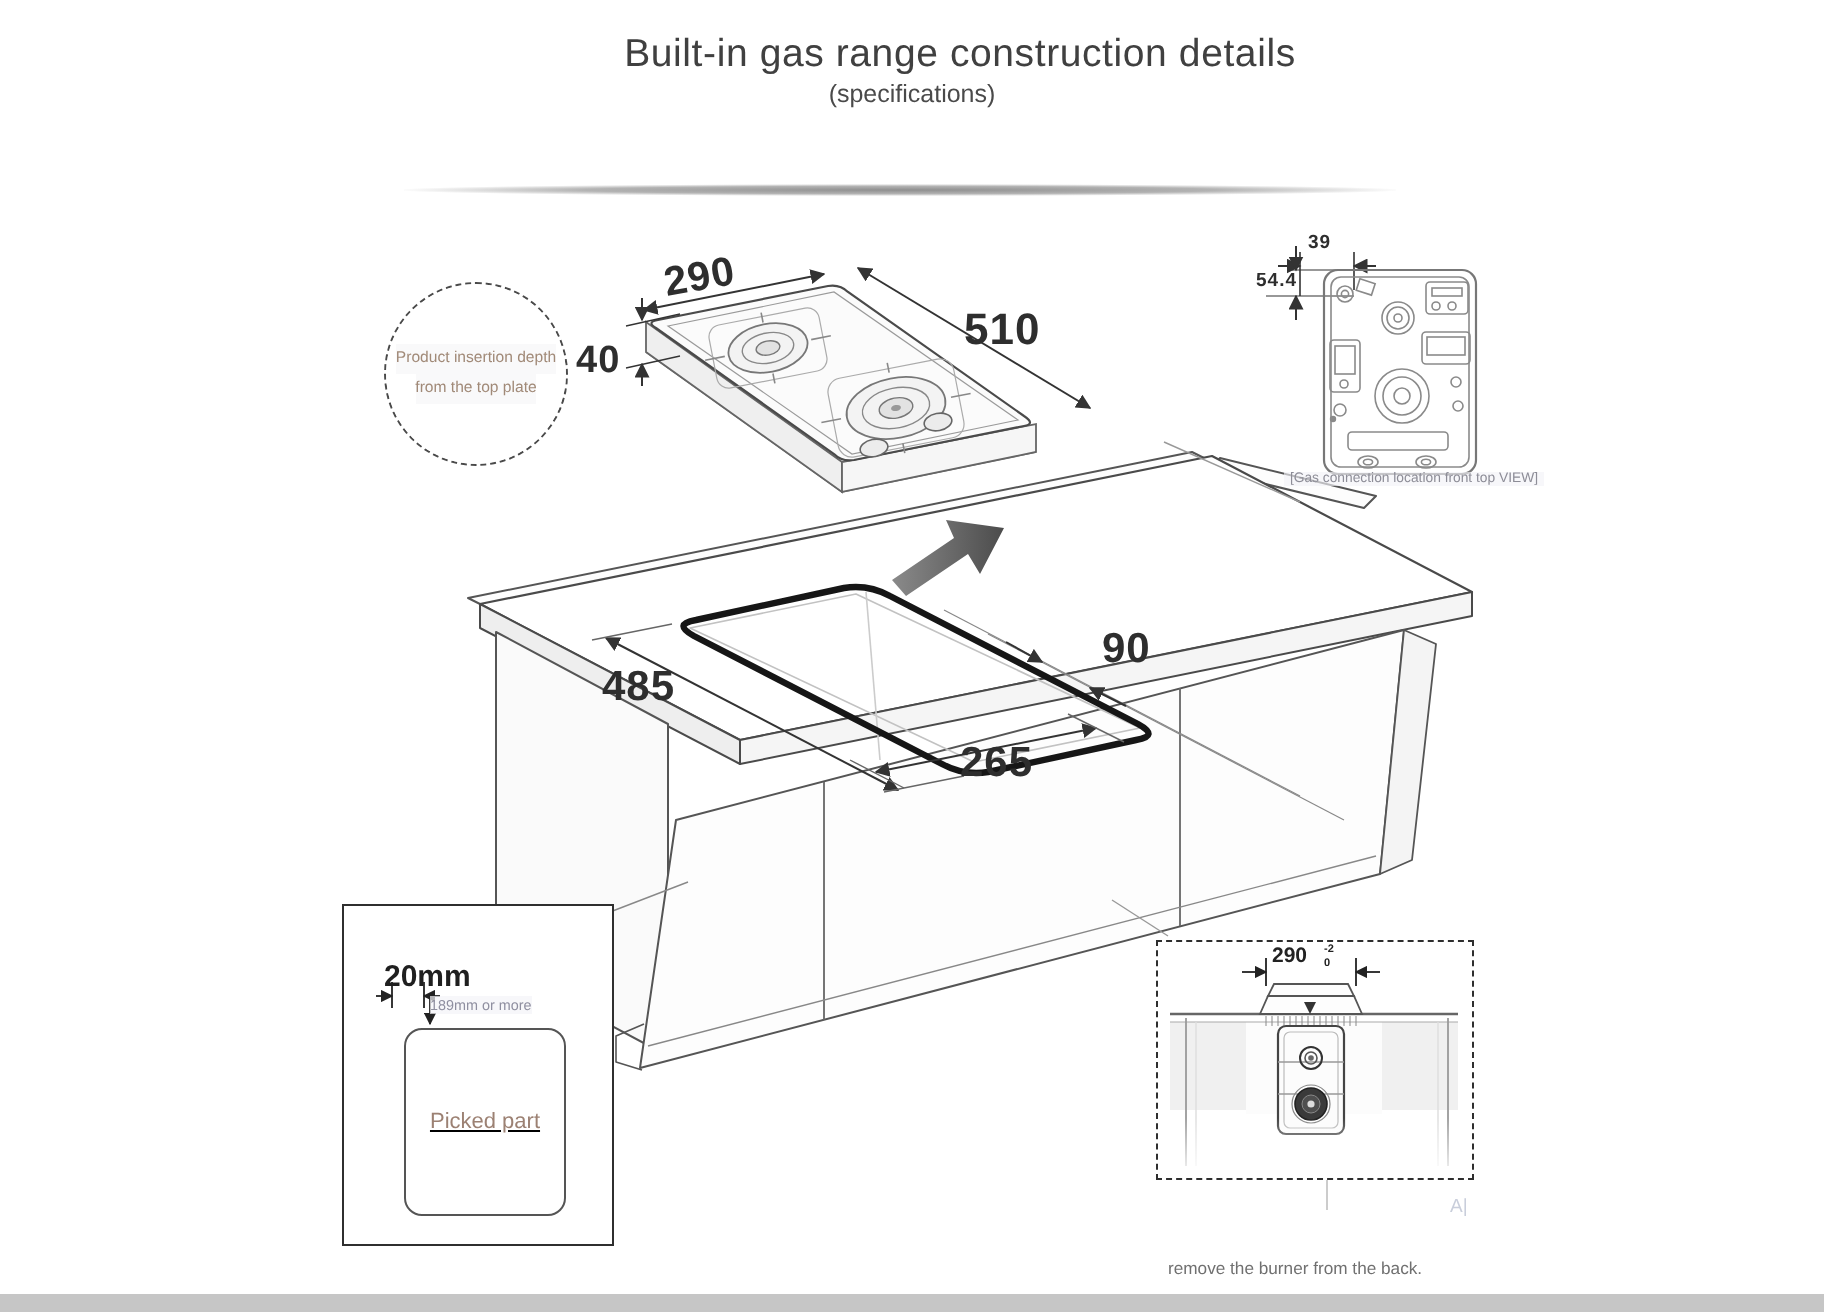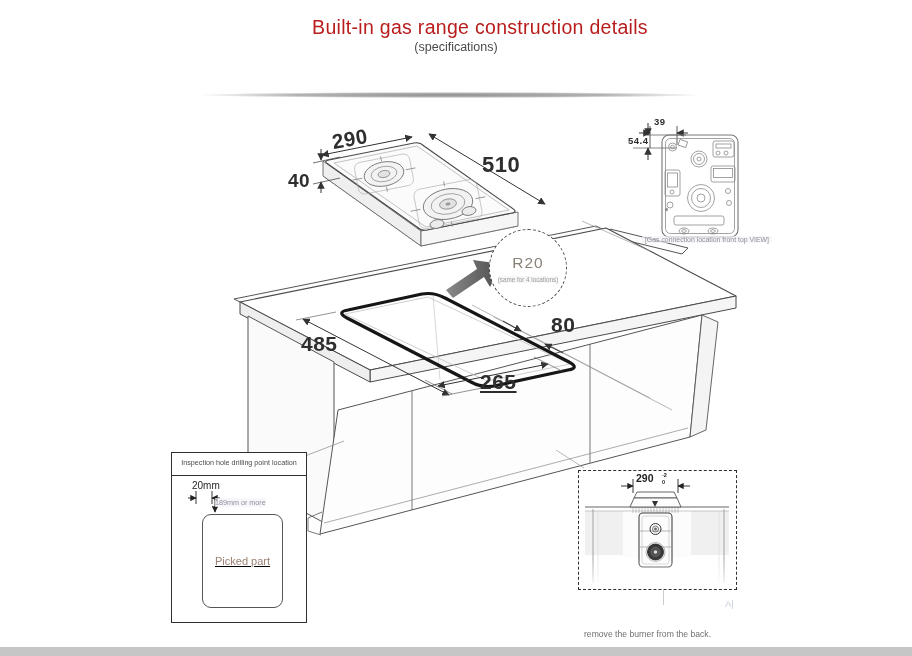--- a/index.html
+++ b/index.html
@@ -155,60 +155,59 @@
       <circle cx="728" cy="191" r="2.5"></circle>
         <circle cx="729" cy="203" r="2.5"></circle>
       <rect x="674" y="216" width="50" height="9" rx="2"></rect>
       <ellipse cx="684" cy="231" rx="5" ry="3"></ellipse>
         <ellipse cx="684" cy="231" rx="2.3" ry="1.4"></ellipse>
       <ellipse cx="713" cy="231" rx="5" ry="3"></ellipse>
         <ellipse cx="713" cy="231" rx="2.3" ry="1.4"></ellipse>
     </g>
   </svg>
 
-  <div class="abs" style="left:0;right:0;top:16px;text-align:center;font-size:19.5px;color:#b91c1c;letter-spacing:0.3px;margin-left:48px;">Built-in gas range construction details</div>
+  <div class="abs" style="left:0;right:0;top:16px;text-align:center;font-size:19.5px;color:#404040;letter-spacing:0.3px;margin-left:48px;">Built-in gas range construction details</div>
   <div class="abs" style="left:0;right:0;top:40px;text-align:center;font-size:12.5px;color:#4a4a4a;">(specifications)</div>
   <div class="abs" style="left:202px;top:92px;width:496px;height:6px;
               background:radial-gradient(ellipse at center,#8f8f8f 0%,#b3b3b3 45%,rgba(255,255,255,0) 72%);"></div>
 
-
-  <div class="abs dashcircle" style="left:489px;top:229px;width:76px;height:76px;">
-    <span style="font-size:15.5px;color:#8a8178;letter-spacing:1px;">R20</span>
-    <span style="font-size:6.3px;color:#9a9a9a;background:rgba(242,243,246,0.7);margin-top:4px;">(same for 4 locations)</span>
+  <div class="abs dashcircle" style="left:192px;top:141px;width:90px;height:90px;">
+    <span style="font-size:7.8px;color:#a18a78;background:rgba(246,246,248,0.7);line-height:1.9;">Product insertion depth</span>
+    <span style="font-size:7.8px;color:#a18a78;background:rgba(246,246,248,0.7);line-height:1.9;">from the top plate</span>
   </div>
+
 
   <span class="abs dim" style="left:332px;top:127px;font-size:20.5px;transform:rotate(-10deg);">290</span>
   <span class="abs dim" style="left:482px;top:152px;font-size:22px;">510</span>
   <span class="abs dim" style="left:288px;top:170px;font-size:19px;">40</span>
   <span class="abs dim" style="left:301px;top:332px;font-size:21px;">485</span>
-  <span class="abs dim" style="left:480px;top:370px;font-size:21px;text-decoration:underline;">265</span>
-  <span class="abs dim" style="left:551px;top:313px;font-size:21px;">80</span>
+  <span class="abs dim" style="left:480px;top:370px;font-size:21px;">265</span>
+  <span class="abs dim" style="left:551px;top:313px;font-size:21px;">90</span>
   <span class="abs dim" style="left:654px;top:116px;font-size:9.5px;">39</span>
   <span class="abs dim" style="left:628px;top:134.5px;font-size:9.5px;">54.4</span>
   <span class="abs smallcap" style="left:642px;top:236px;width:130px;font-size:6.9px;text-align:center;">[Gas connection location front top VIEW]</span>
 
   <div class="box" style="left:171px;top:452px;width:134px;height:169px;border:1.4px solid #2f2f2f;">
-    <div style="height:17px;border-bottom:1.4px solid #2f2f2f;font-size:7.2px;color:#4a4a4a;text-align:center;padding-top:5px;">Inspection hole drilling point location</div>
     <svg width="134" height="145" style="top:22px;">
       <defs>
         <marker id="arw2" viewBox="0 0 10 10" refX="9" refY="5" markerWidth="7" markerHeight="7" orient="auto-start-reverse">
           <path d="M0,0 L10,5 L0,10 z" fill="#222"></path>
         </marker>
       </defs>
       <line x1="24" y1="16" x2="24" y2="29" stroke="#222" stroke-width="0.9"></line>
       <line x1="40" y1="16" x2="40" y2="29" stroke="#222" stroke-width="0.9"></line>
       <line x1="16" y1="23" x2="24" y2="23" stroke="#222" stroke-width="0.9" marker-end="url(#arw2)"></line>
       <line x1="48" y1="23" x2="40" y2="23" stroke="#222" stroke-width="0.9" marker-end="url(#arw2)"></line>
       <line x1="43" y1="24" x2="43" y2="37" stroke="#222" stroke-width="0.9" marker-end="url(#arw2)"></line>
     </svg>
     <div style="position:absolute;left:30px;top:61px;width:79px;height:92px;border:1.2px solid #555;border-radius:9px;
                 display:flex;align-items:center;justify-content:center;text-decoration:underline;">
       <span style="font-size:11px;color:#9c8173;">Picked part</span>
     </div>
-    <span class="abs" style="left:20px;top:27px;font-size:10px;font-weight:normal;color:#1f1f1f;">20mm</span>
+    <span class="abs" style="left:20px;top:27px;font-size:15px;font-weight:bold;color:#1f1f1f;">20mm</span>
     <span class="abs" style="left:43px;top:45px;font-size:7.2px;color:#8f8fa0;background:rgba(243,243,248,0.7);text-align:right;">189mm or more</span>
   </div>
 
   <div class="box" style="left:578px;top:470px;width:157px;height:118px;border:1.6px dashed #2e2e2e;">
     <svg width="157" height="118">
       <defs>
         <linearGradient id="fadeW" x1="0" y1="0" x2="0" y2="1">
           <stop offset="0" stop-color="#ffffff" stop-opacity="0"></stop>
           <stop offset="1" stop-color="#ffffff" stop-opacity="0.95"></stop>
         </linearGradient>

